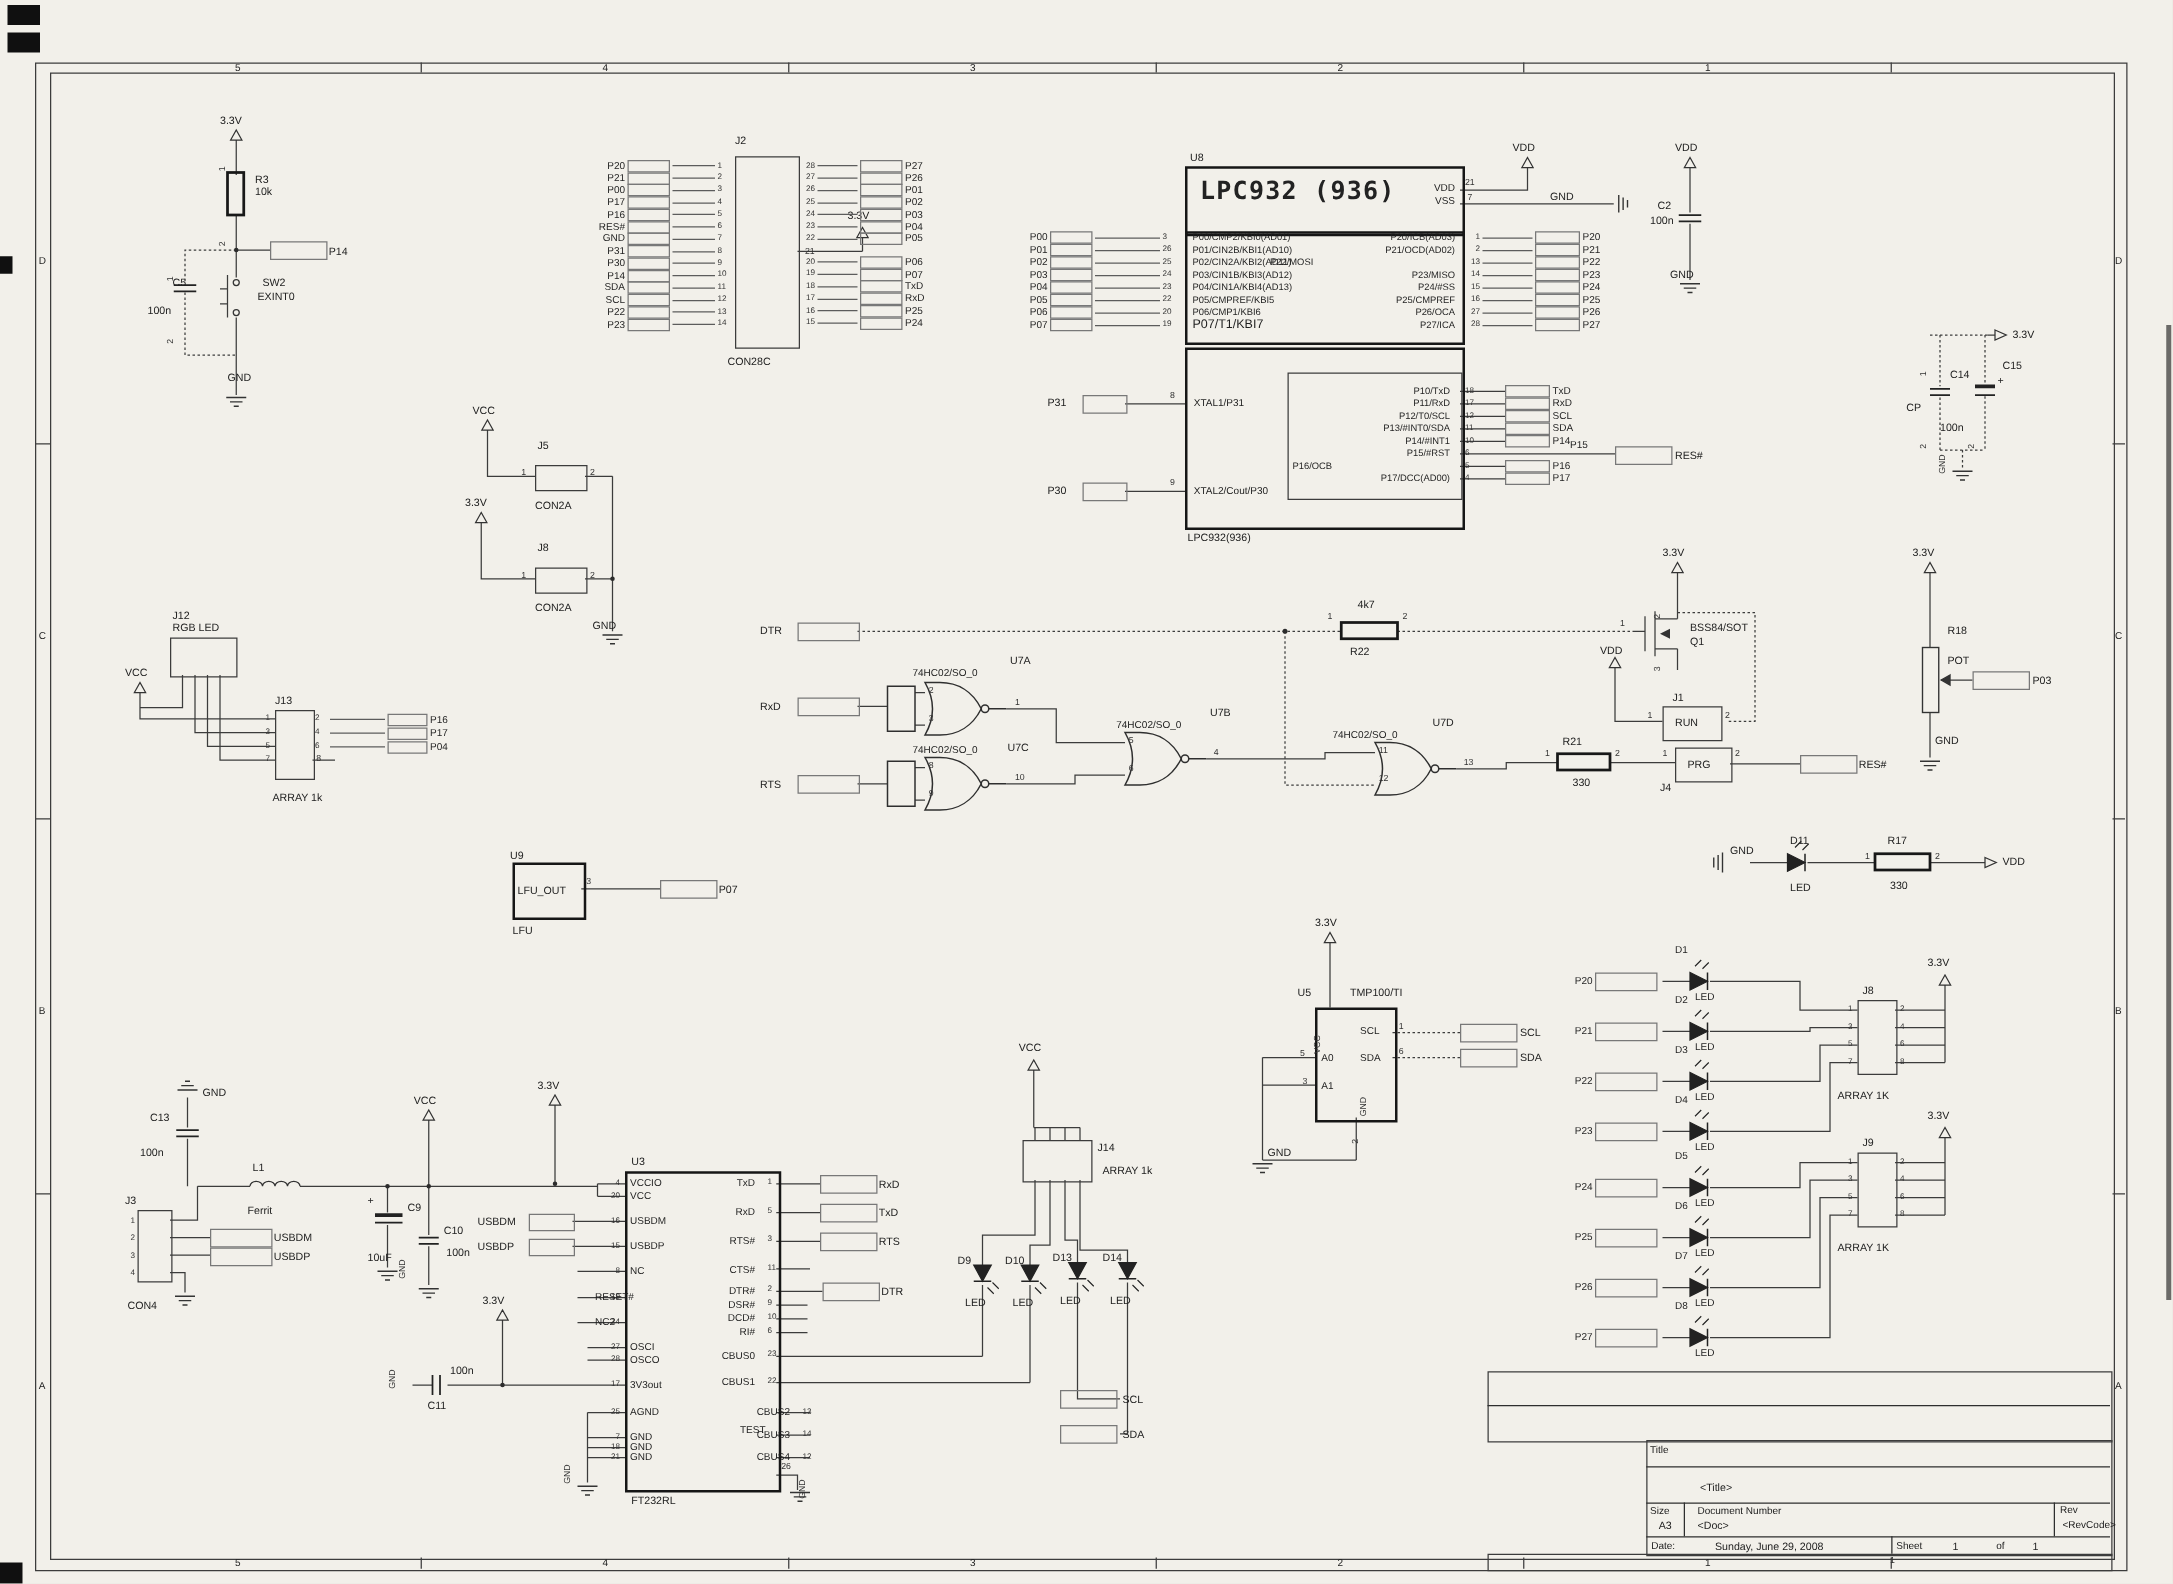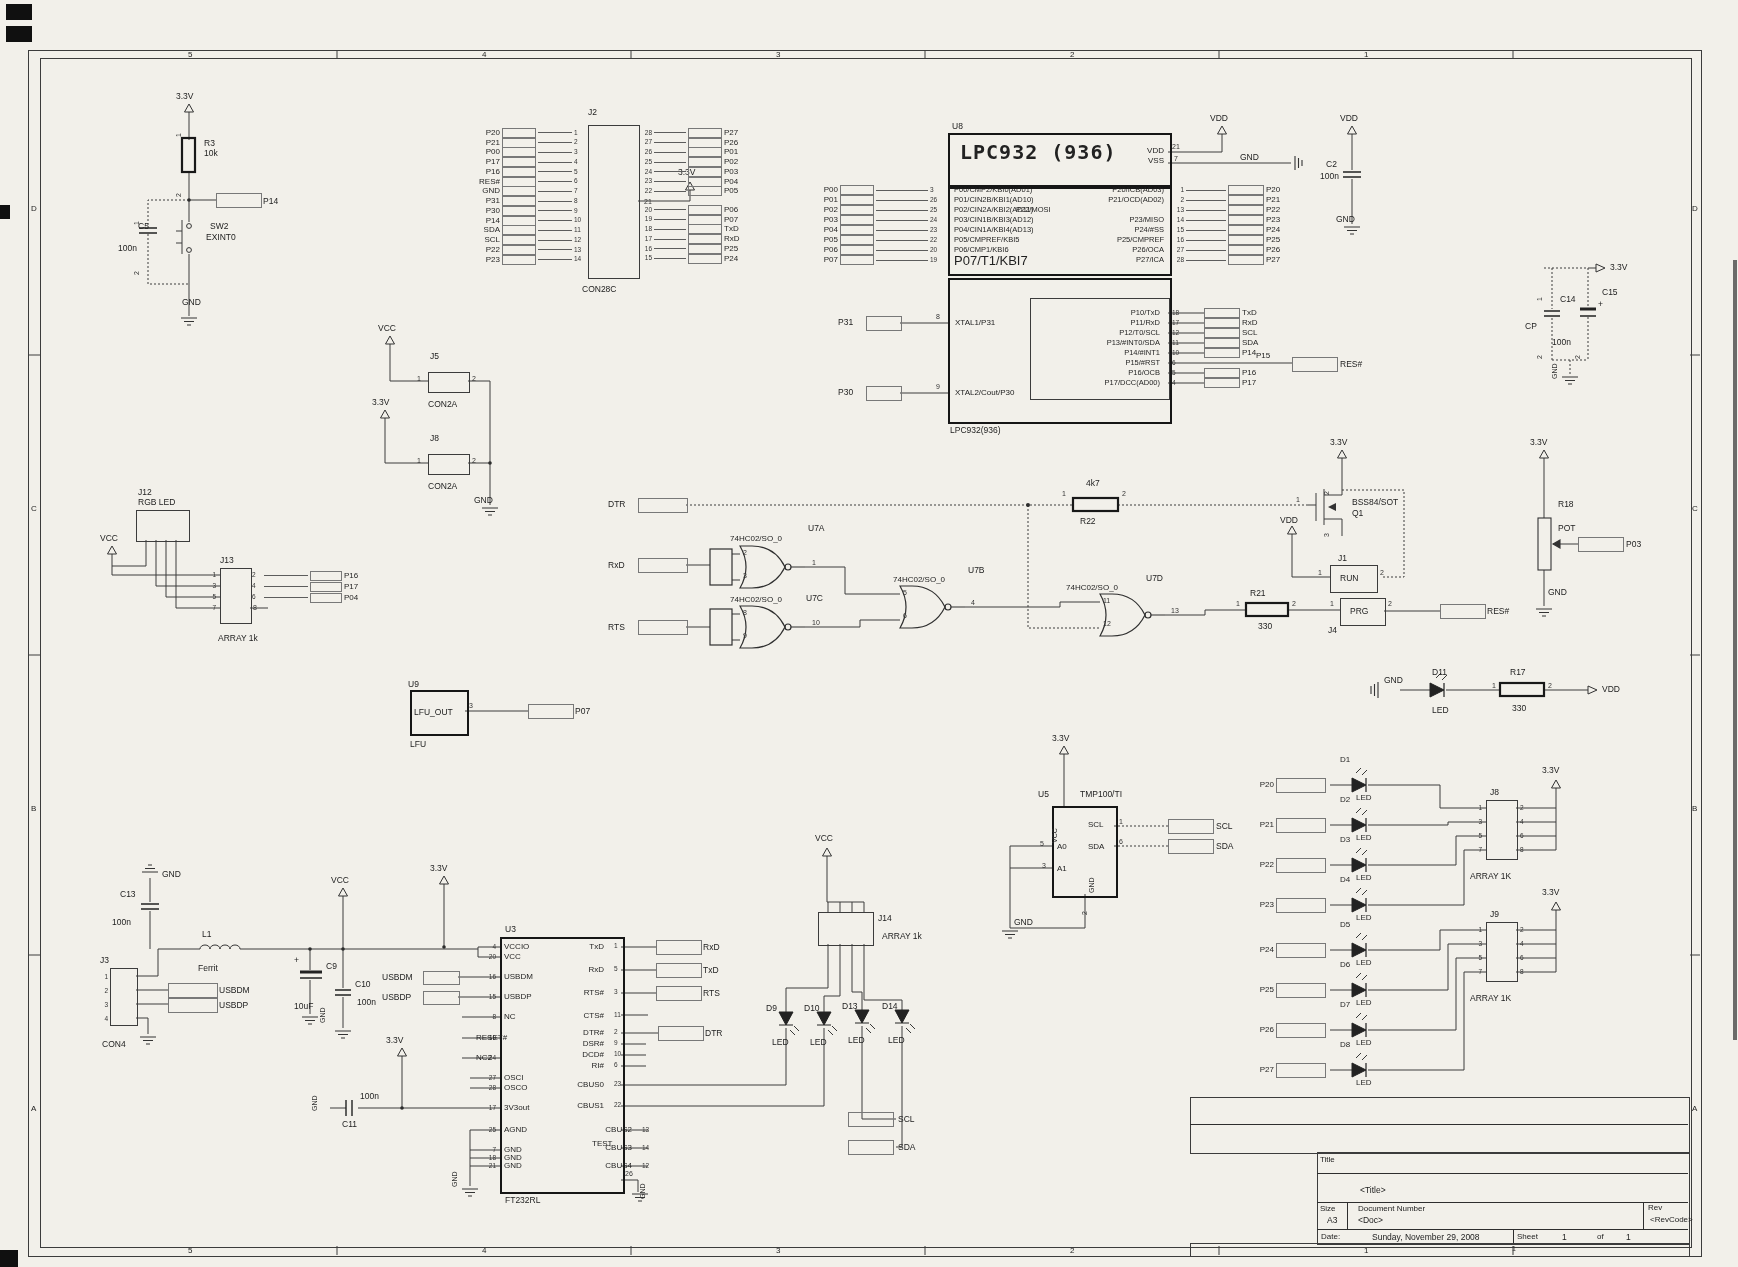--- a/index.html
+++ b/index.html
@@ -438,21 +438,21 @@
       <div class="prow">
         <span class="plab" style="font-size:7.5px">P04/CIN1A/KBI4(AD13)</span>
       </div>
       <div class="prow">
         <span class="plab" style="font-size:7.5px">P05/CMPREF/KBI5</span>
       </div>
       <div class="prow">
         <span class="plab" style="font-size:7.5px">P06/CMP1/KBI6</span>
       </div>
       <div class="prow">
-        <span class="plab" style="font-size:13px">P07/T1/KBI7</span>
+        <span class="plab" style="font-size:10px">P07/T1/KBI7</span>
       </div>
     </div>
   <div class="col rh10" style="left:1016px;top:185px;width:148px">
       <div class="prow" style="justify-content:flex-end">
         <span class="plab" style="font-size:7.5px">P20/ICB(AD03)</span>
       </div>
       <div class="prow" style="justify-content:flex-end">
         <span class="plab" style="font-size:7.5px">P21/OCD(AD02)</span>
       </div>
       <div class="prow" style="">
@@ -546,21 +546,21 @@
       </div>
       <div class="prow" style="justify-content:flex-end">
         <span class="plab" style="font-size:7.5px">P13/#INT0/SDA</span>
       </div>
       <div class="prow" style="justify-content:flex-end">
         <span class="plab" style="font-size:7.5px">P14/#INT1</span>
       </div>
       <div class="prow" style="justify-content:flex-end">
         <span class="plab" style="font-size:7.5px">P15/#RST</span>
       </div>
-      <div class="prow" style="justify-content:flex-end">
+      <div class="prow" style="justify-content:flex-start">
         <span class="plab" style="font-size:7.5px">P16/OCB</span>
       </div>
       <div class="prow" style="justify-content:flex-end">
         <span class="plab" style="font-size:7.5px">P17/DCC(AD00)</span>
       </div>
     </div>
   <div class="col rh10" style="left:1172px;top:308px;width:14px">
       <div class="prow">
         <span class="pnum">18</span>
       </div>
@@ -1240,20 +1240,20 @@
   <div class="box" style="left:1190px;top:1243px;width:498px;height:12px;border-width:1px"></div>
   <span class="lbl s8" style="left:1320px;top:1156px">Title</span>
   <span class="lbl" style="left:1360px;top:1186px">&lt;Title&gt;</span>
   <span class="lbl s8" style="left:1320px;top:1205px">Size</span>
   <span class="lbl" style="left:1327px;top:1216px">A3</span>
   <span class="lbl s8" style="left:1358px;top:1205px">Document Number</span>
   <span class="lbl" style="left:1358px;top:1216px">&lt;Doc&gt;</span>
   <span class="lbl s8" style="left:1648px;top:1204px">Rev</span>
   <span class="lbl s8" style="left:1650px;top:1216px">&lt;RevCode&gt;</span>
   <span class="lbl s8" style="left:1321px;top:1233px">Date:</span>
-  <span class="lbl" style="left:1372px;top:1233px">Sunday, November 29, 2008</span>
+  <span class="lbl" style="left:1372px;top:1233px">Sunday, June 29, 2008</span>
   <span class="lbl s8" style="left:1517px;top:1233px">Sheet</span>
   <span class="lbl" style="left:1562px;top:1233px">1</span>
   <span class="lbl s8" style="left:1597px;top:1233px">of</span>
   <span class="lbl" style="left:1626px;top:1233px">1</span>
   <span class="lbl s7" style="left:1512px;top:1245px">1</span>
 
 </div>
 
 </body></html>

